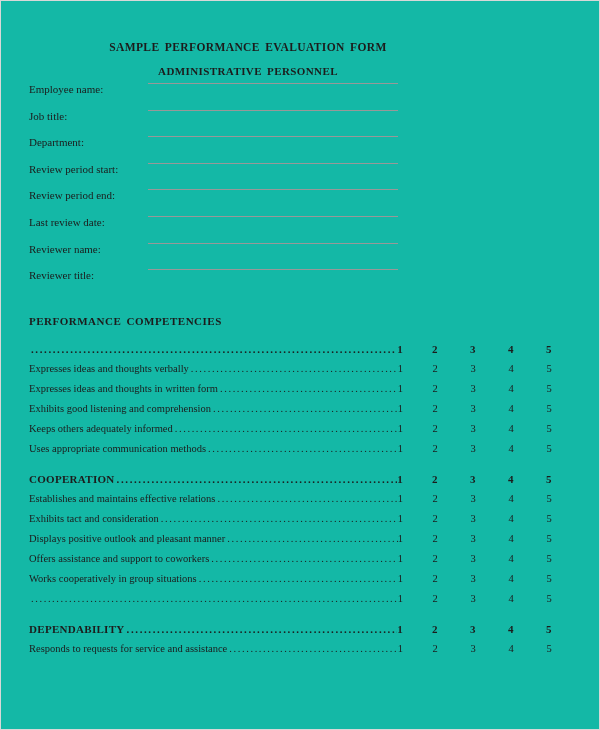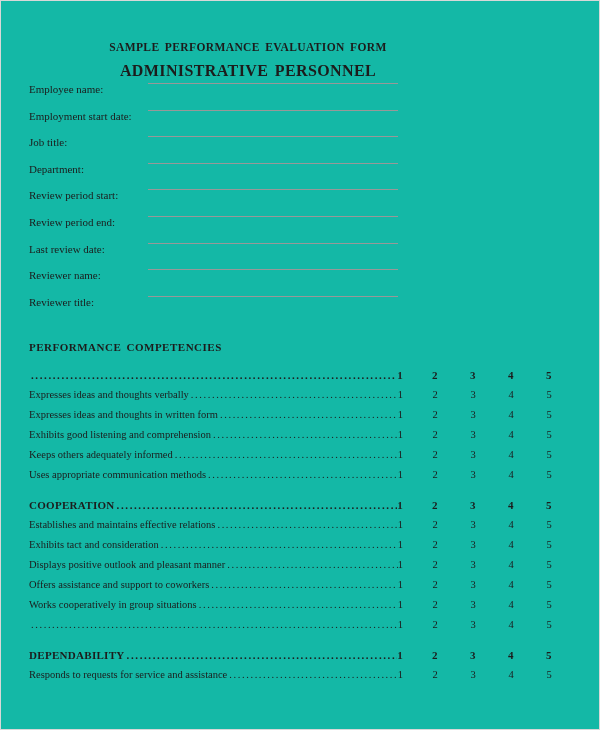--- a/index.html
+++ b/index.html
@@ -11,21 +11,21 @@
     font-family: "Liberation Serif", "DejaVu Serif", serif;
     color: #1c1c1c;
     overflow: hidden;
   }
   .title-wrap { width: 494px; margin-top: 39px; text-align: center; }
   .doc-title {
     font-weight: bold; font-size: 11.5px; line-height: 14px;
     letter-spacing: 0.4px; word-spacing: 2px;
   }
   .doc-subtitle {
-    font-weight: bold; font-size: 16px; line-height: 14px;
+    font-weight: bold; font-size: 11px; line-height: 14px;
     letter-spacing: 0.4px; word-spacing: 2px; margin-top: 10px;
   }
   .fields { margin: 5px 31px 0 28px; }
   .field-row { display: flex; align-items: flex-start; height: 26.6px; }
   .field-label { width: 119px; font-size: 11px; line-height: 13px; }
   .field-line {
     flex: 0 0 250px; height: 0;
     border-bottom: 1px solid #989898;
     margin-bottom: 2px;
   }
@@ -61,24 +61,20 @@
     <div class="doc-title">SAMPLE PERFORMANCE EVALUATION FORM</div>
     <div class="doc-subtitle">ADMINISTRATIVE PERSONNEL</div>
   </div>
 
   <div class="fields">
     <div class="field-row">
       <span class="field-label">Employee name:</span>
       <span class="field-line"></span>
     </div>
     <div class="field-row">
-      <span class="field-label">Employment start date:</span>
-      <span class="field-line"></span>
-    </div>
-    <div class="field-row">
       <span class="field-label">Job title:</span>
       <span class="field-line"></span>
     </div>
     <div class="field-row">
       <span class="field-label">Department:</span>
       <span class="field-line"></span>
     </div>
     <div class="field-row">
       <span class="field-label">Review period start:</span>
       <span class="field-line"></span>

